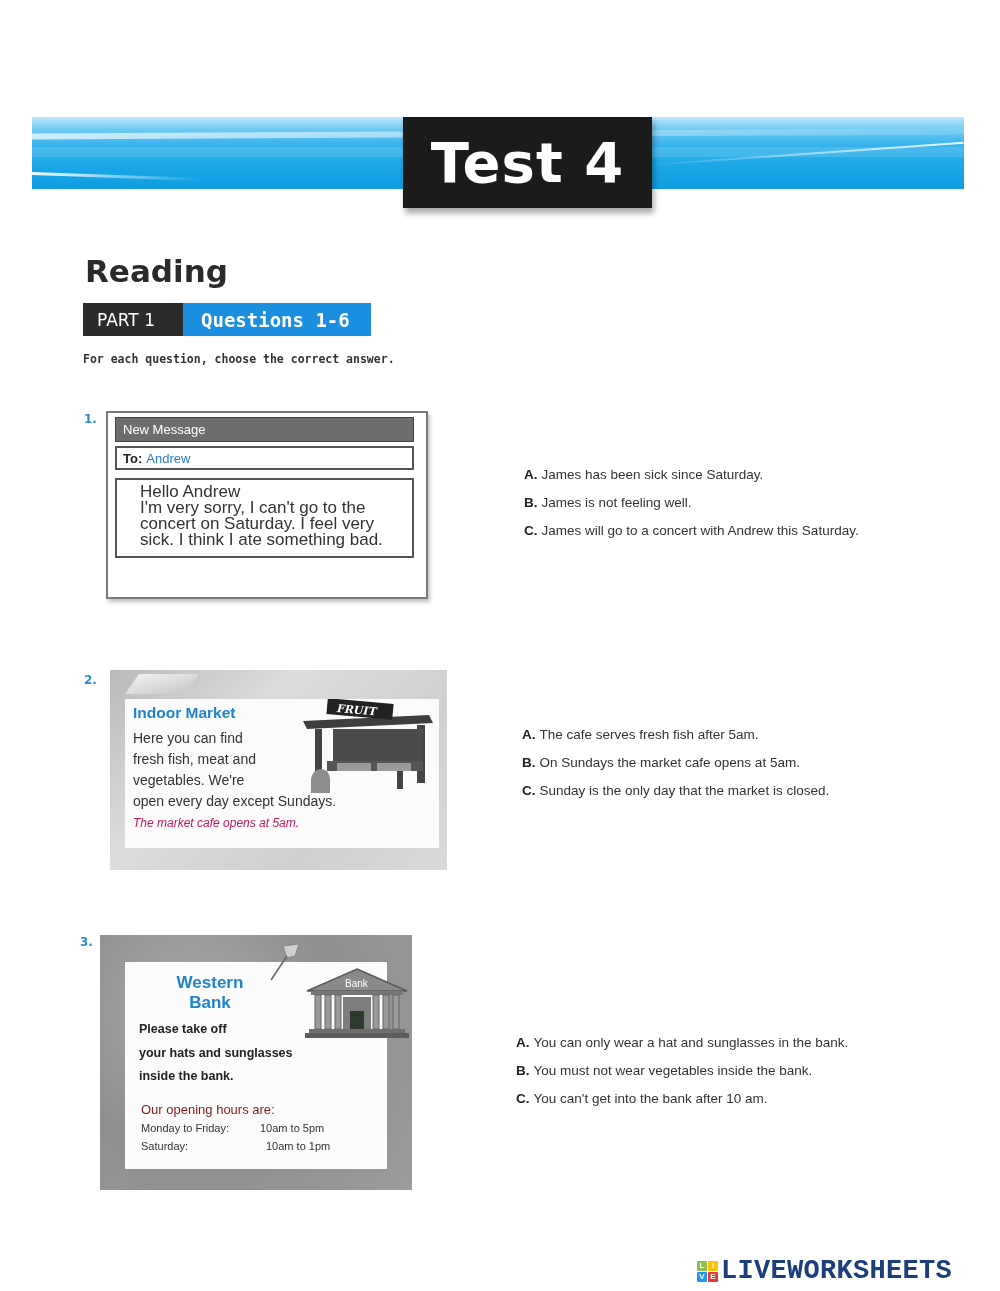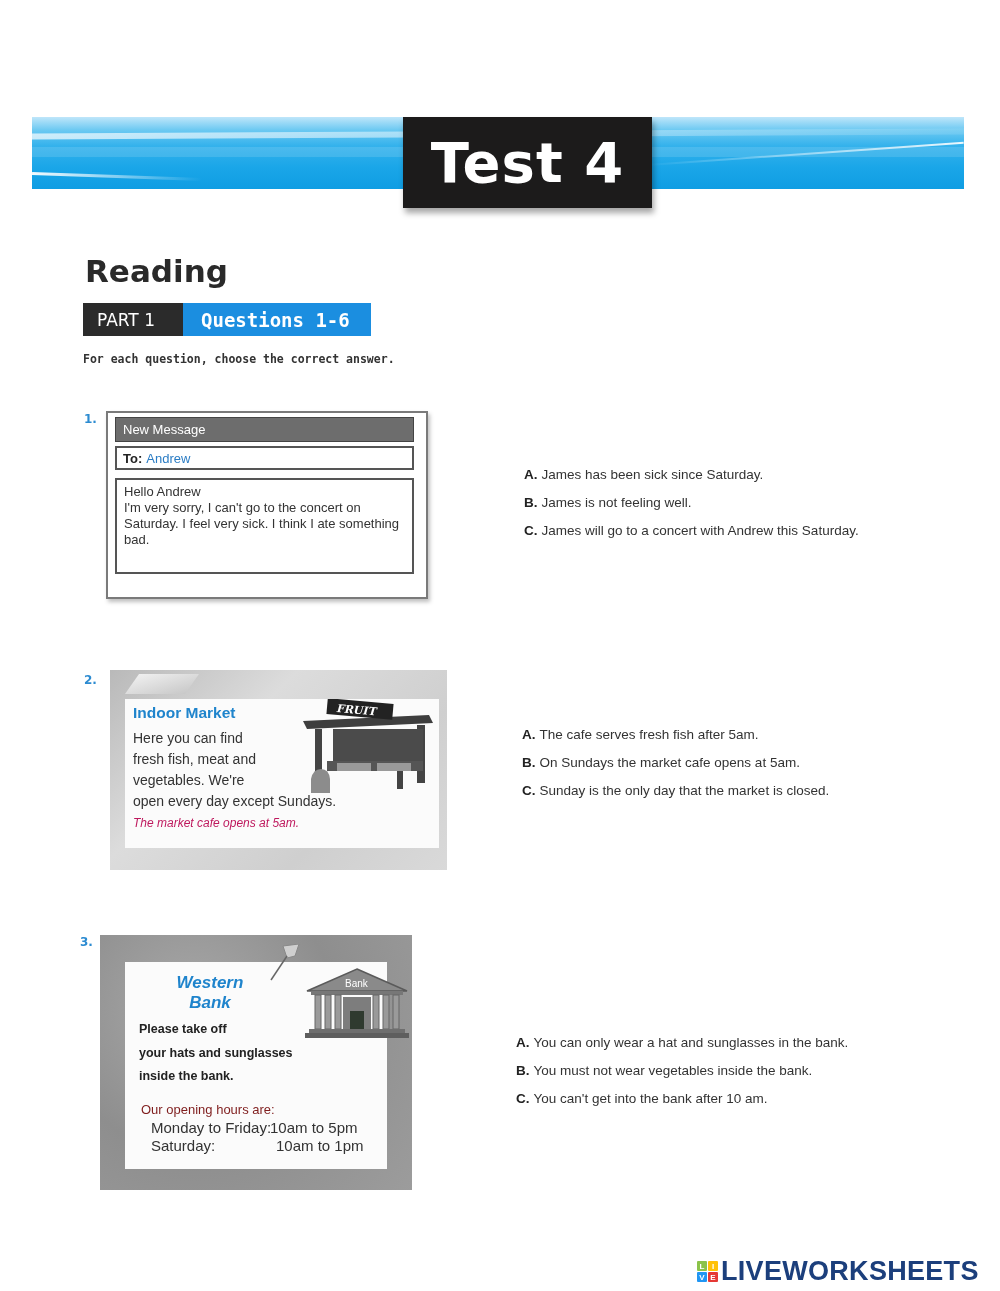--- a/index.html
+++ b/index.html
@@ -36,21 +36,21 @@
     
     .email-card {
       position: absolute; left: 106px; top: 411px; width: 322px; height: 188px;
       background: #fff; border: 2px solid #7a7a7a; box-shadow: 2px 3px 4px rgba(0,0,0,0.25);
       padding: 4px 12px 0 7px;
     }
     .email-head { background: #6d6d6d; color: #fff; font-family: "Liberation Sans", sans-serif; font-size: 13px; height: 25px; display: flex; align-items: center; padding-left: 7px; border: 1px solid #444; }
     .email-field { margin-top: 4px; height: 24px; border: 2px solid #555; display: flex; align-items: center; padding-left: 6px; font-size: 13px; }
     .email-field .lbl { font-weight: bold; color: #222; margin-right: 4px; }
     .email-field .val { color: #2a7cc4; }
-    .email-body { margin-top: 8px; border: 2px solid #555; height: 96px; padding: 4px 7px; font-size: 13px; line-height: 16px; color: #333; }
+    .email-body { margin-top: 8px; border: 2px solid #555; height: 80px; padding: 4px 23px; font-size: 17px; line-height: 16px; color: #333; }
 
     
     .options { position: absolute; font-family: "Liberation Sans", sans-serif; font-size: 13.5px; color: #333; }
     .options li { list-style: none; height: 28px; display: flex; align-items: center; }
     .options .letter { font-weight: bold; margin-right: 4px; color: #222; }
 
     
     .market-card {
       position: absolute; left: 110px; top: 670px; width: 337px; height: 200px;
       background: linear-gradient(135deg, #b9b9b9 0%, #dcdcdc 35%, #cfcfcf 70%, #d9d9d9 100%);
@@ -63,34 +63,34 @@
     .market-note { margin-top: 4px; font-style: italic; font-size: 12px; color: #be185d; }
     .stall { position: absolute; left: 172px; top: 0px; width: 140px; height: 96px; }
 
     
     .bank-card {
       position: absolute; left: 100px; top: 935px; width: 312px; height: 255px;
       background: radial-gradient(circle at 30% 30%, #a9a9a9 0%, #8e8e8e 50%, #9c9c9c 100%);
       padding: 27px 25px 21px 25px;
     }
     .bank-inner { position: relative; width: 100%; height: 100%; background: #fbfbfb; padding: 12px 8px 6px 14px; }
-    .bank-title { position: absolute; left: 40px; top: 11px; width: 90px; text-align: center; font-family: "Liberation Sans", sans-serif; font-weight: bold; font-size: 17px; line-height: 20px; color: #1f84cc; font-style: italic; }
+    .bank-title { position: absolute; left: 40px; top: 11px; width: 90px; text-align: center; font-family: "Liberation Sans", sans-serif; font-weight: bold; font-size: 17px; line-height: 20px; color: #1f84cc; }
     .bank-rules { position: absolute; left: 14px; top: 56px; font-weight: bold; font-size: 12.5px; line-height: 23.5px; color: #222; }
     .bank-hours-title { position: absolute; left: 16px; top: 140px; font-size: 13px; color: #7f1d1d; }
-    .bank-hours { position: absolute; left: 16px; top: 157px; font-size: 15px; line-height: 18px; color: #333; margin-left: 10px; }
+    .bank-hours { position: absolute; left: 16px; top: 157px; font-size: 11px; line-height: 18px; color: #333; }
     .bank-hours .row { display: flex; }
     .bank-hours .day { width: 125px; }
     .bank-building { position: absolute; left: 178px; top: 5px; width: 108px; height: 72px; }
     .pin { position: absolute; left: 140px; top: -18px; width: 40px; height: 40px; }
 
     
     .lw-logo { position: absolute; left: 697px; top: 1256px; display: flex; align-items: center; }
     .lw-tiles { display: grid; grid-template-columns: 10px 10px; grid-template-rows: 10px 10px; gap: 1px; margin-right: 3px; }
     .lw-tiles span { display: flex; align-items: center; justify-content: center; font-size: 8px; font-weight: bold; color: #fff; border-radius: 1px; }
-    .lw-text { font-family: Liberation Sans, sans-serif; font-weight: bold; font-size: 27px; color: #1c3f7c; letter-spacing: 0.3px; }
+    .lw-text { font-family: Liberation Mono, monospace; font-weight: bold; font-size: 27px; color: #1c3f7c; letter-spacing: 0.3px; }
   </style>
 </head>
 <body>
 
 <div class="banner">
   <div class="streak4"></div>
   <div class="streak1"></div>
   <div class="streak2"></div>
   <div class="streak3"></div>
 </div>

